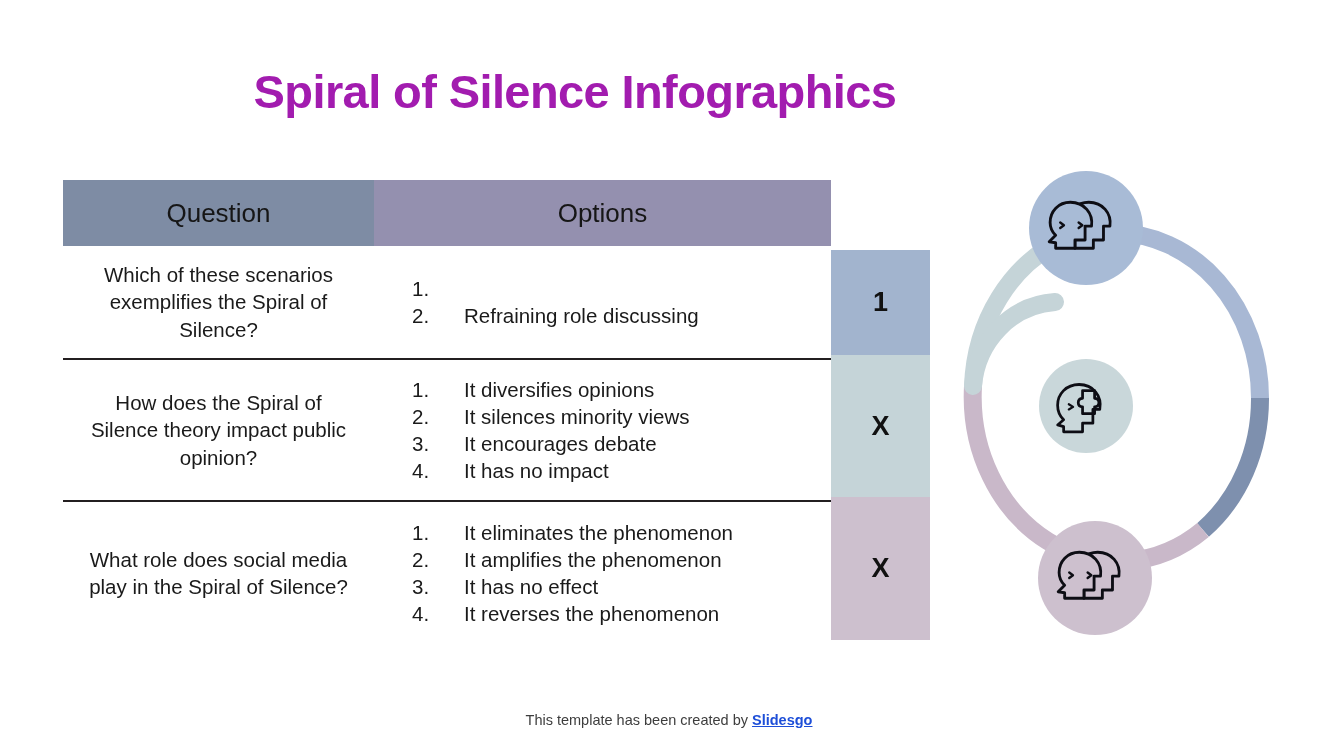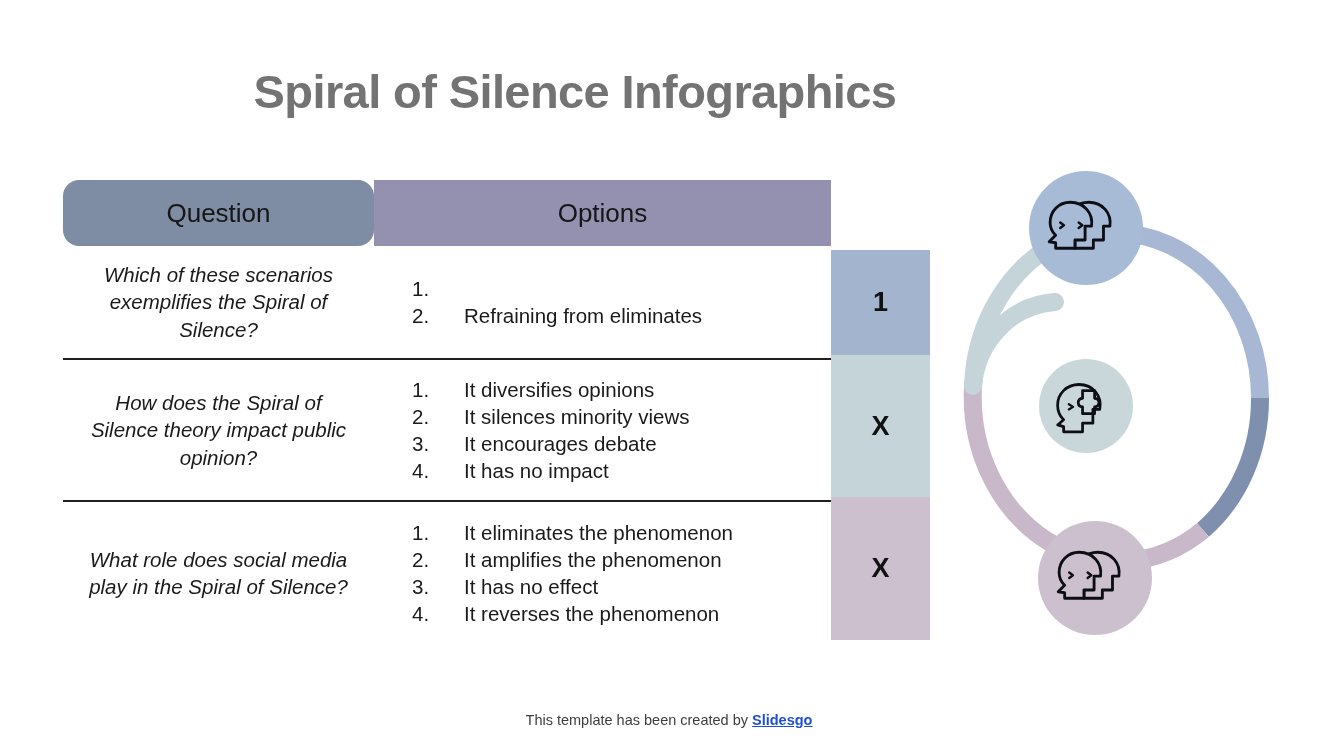--- a/index.html
+++ b/index.html
@@ -19,21 +19,21 @@
   
   #slide-title {
     position: absolute;
     top: 64px;
     left: 0;
     width: 1150px;
     text-align: center;
     font-size: 47px;
     font-weight: bold;
     letter-spacing: -0.6px;
-    color: #737373;
+    color: #a21caf;
     line-height: 1.18;
   }
 
   
   #qa-table {
     position: absolute;
     left: 63px;
     top: 180px;
     width: 768px;
   }
@@ -46,21 +46,20 @@
     display: flex;
     align-items: center;
     justify-content: center;
     font-size: 26px;
     color: #161616;
     font-weight: normal;
   }
   .th-question {
     width: 311px;
     background: #7e8ca4;
-    border-radius: 16px;
   }
   .th-options {
     width: 457px;
     background: #9490af;
   }
 
   .table-row {
     display: flex;
     border-bottom: 2.5px solid #231f20;
     box-sizing: border-box;
@@ -72,21 +71,20 @@
   .cell-question {
     width: 311px;
     display: flex;
     align-items: center;
     justify-content: center;
     text-align: center;
     font-size: 20.5px;
     line-height: 1.34;
     padding: 0 18px;
     box-sizing: border-box;
-    font-style: italic;
   }
   .cell-options {
     width: 457px;
     display: flex;
     flex-direction: column;
     justify-content: center;
     padding-left: 38px;
     box-sizing: border-box;
   }
   .option-line {
@@ -158,21 +156,21 @@
   </div>
 
   <div class="table-row row-1">
     <div class="cell-question">Which of these scenarios exemplifies the Spiral of Silence?</div>
     <div class="cell-options">
       <div class="option-line">
         <span class="option-num">1.</span>
       </div>
       <div class="option-line">
         <span class="option-num">2.</span>
-        <span class="option-text">Refraining from eliminates</span>
+        <span class="option-text">Refraining role discussing</span>
       </div>
     </div>
   </div>
 
   <div class="table-row row-2">
     <div class="cell-question">How does the Spiral of Silence theory impact public opinion?</div>
     <div class="cell-options">
       <div class="option-line">
         <span class="option-num">1.</span>
         <span class="option-text">It diversifies opinions</span>

